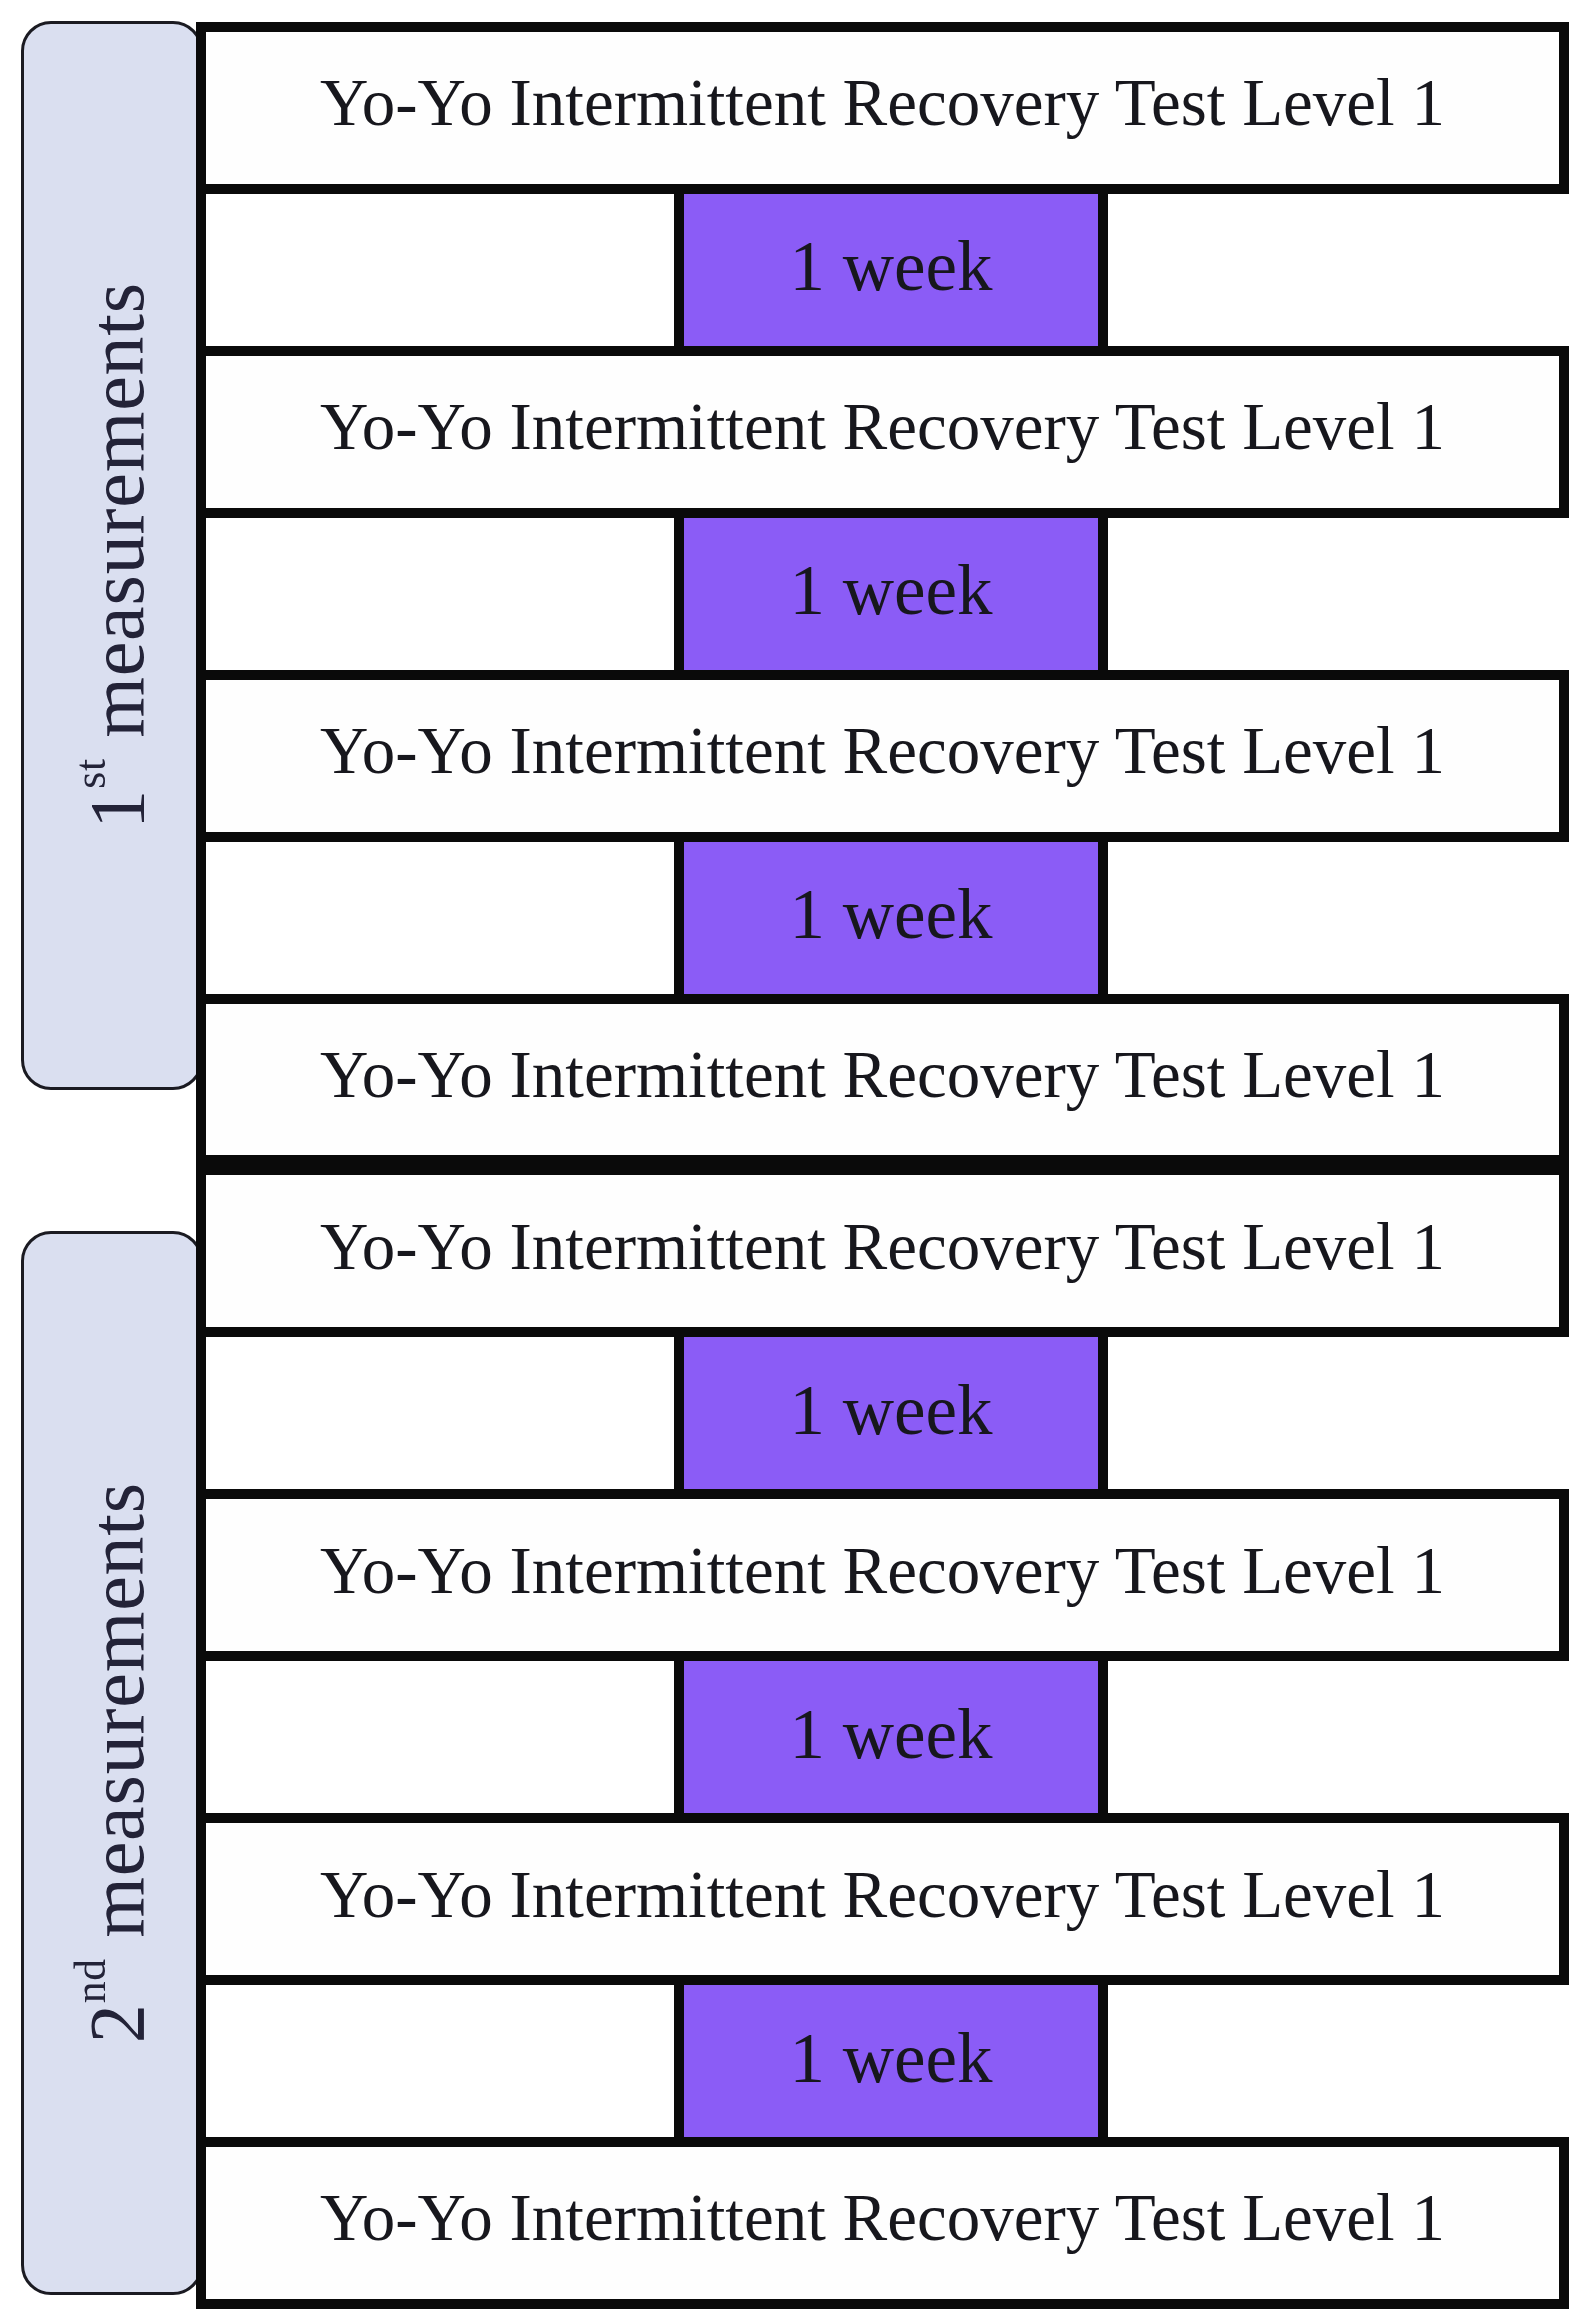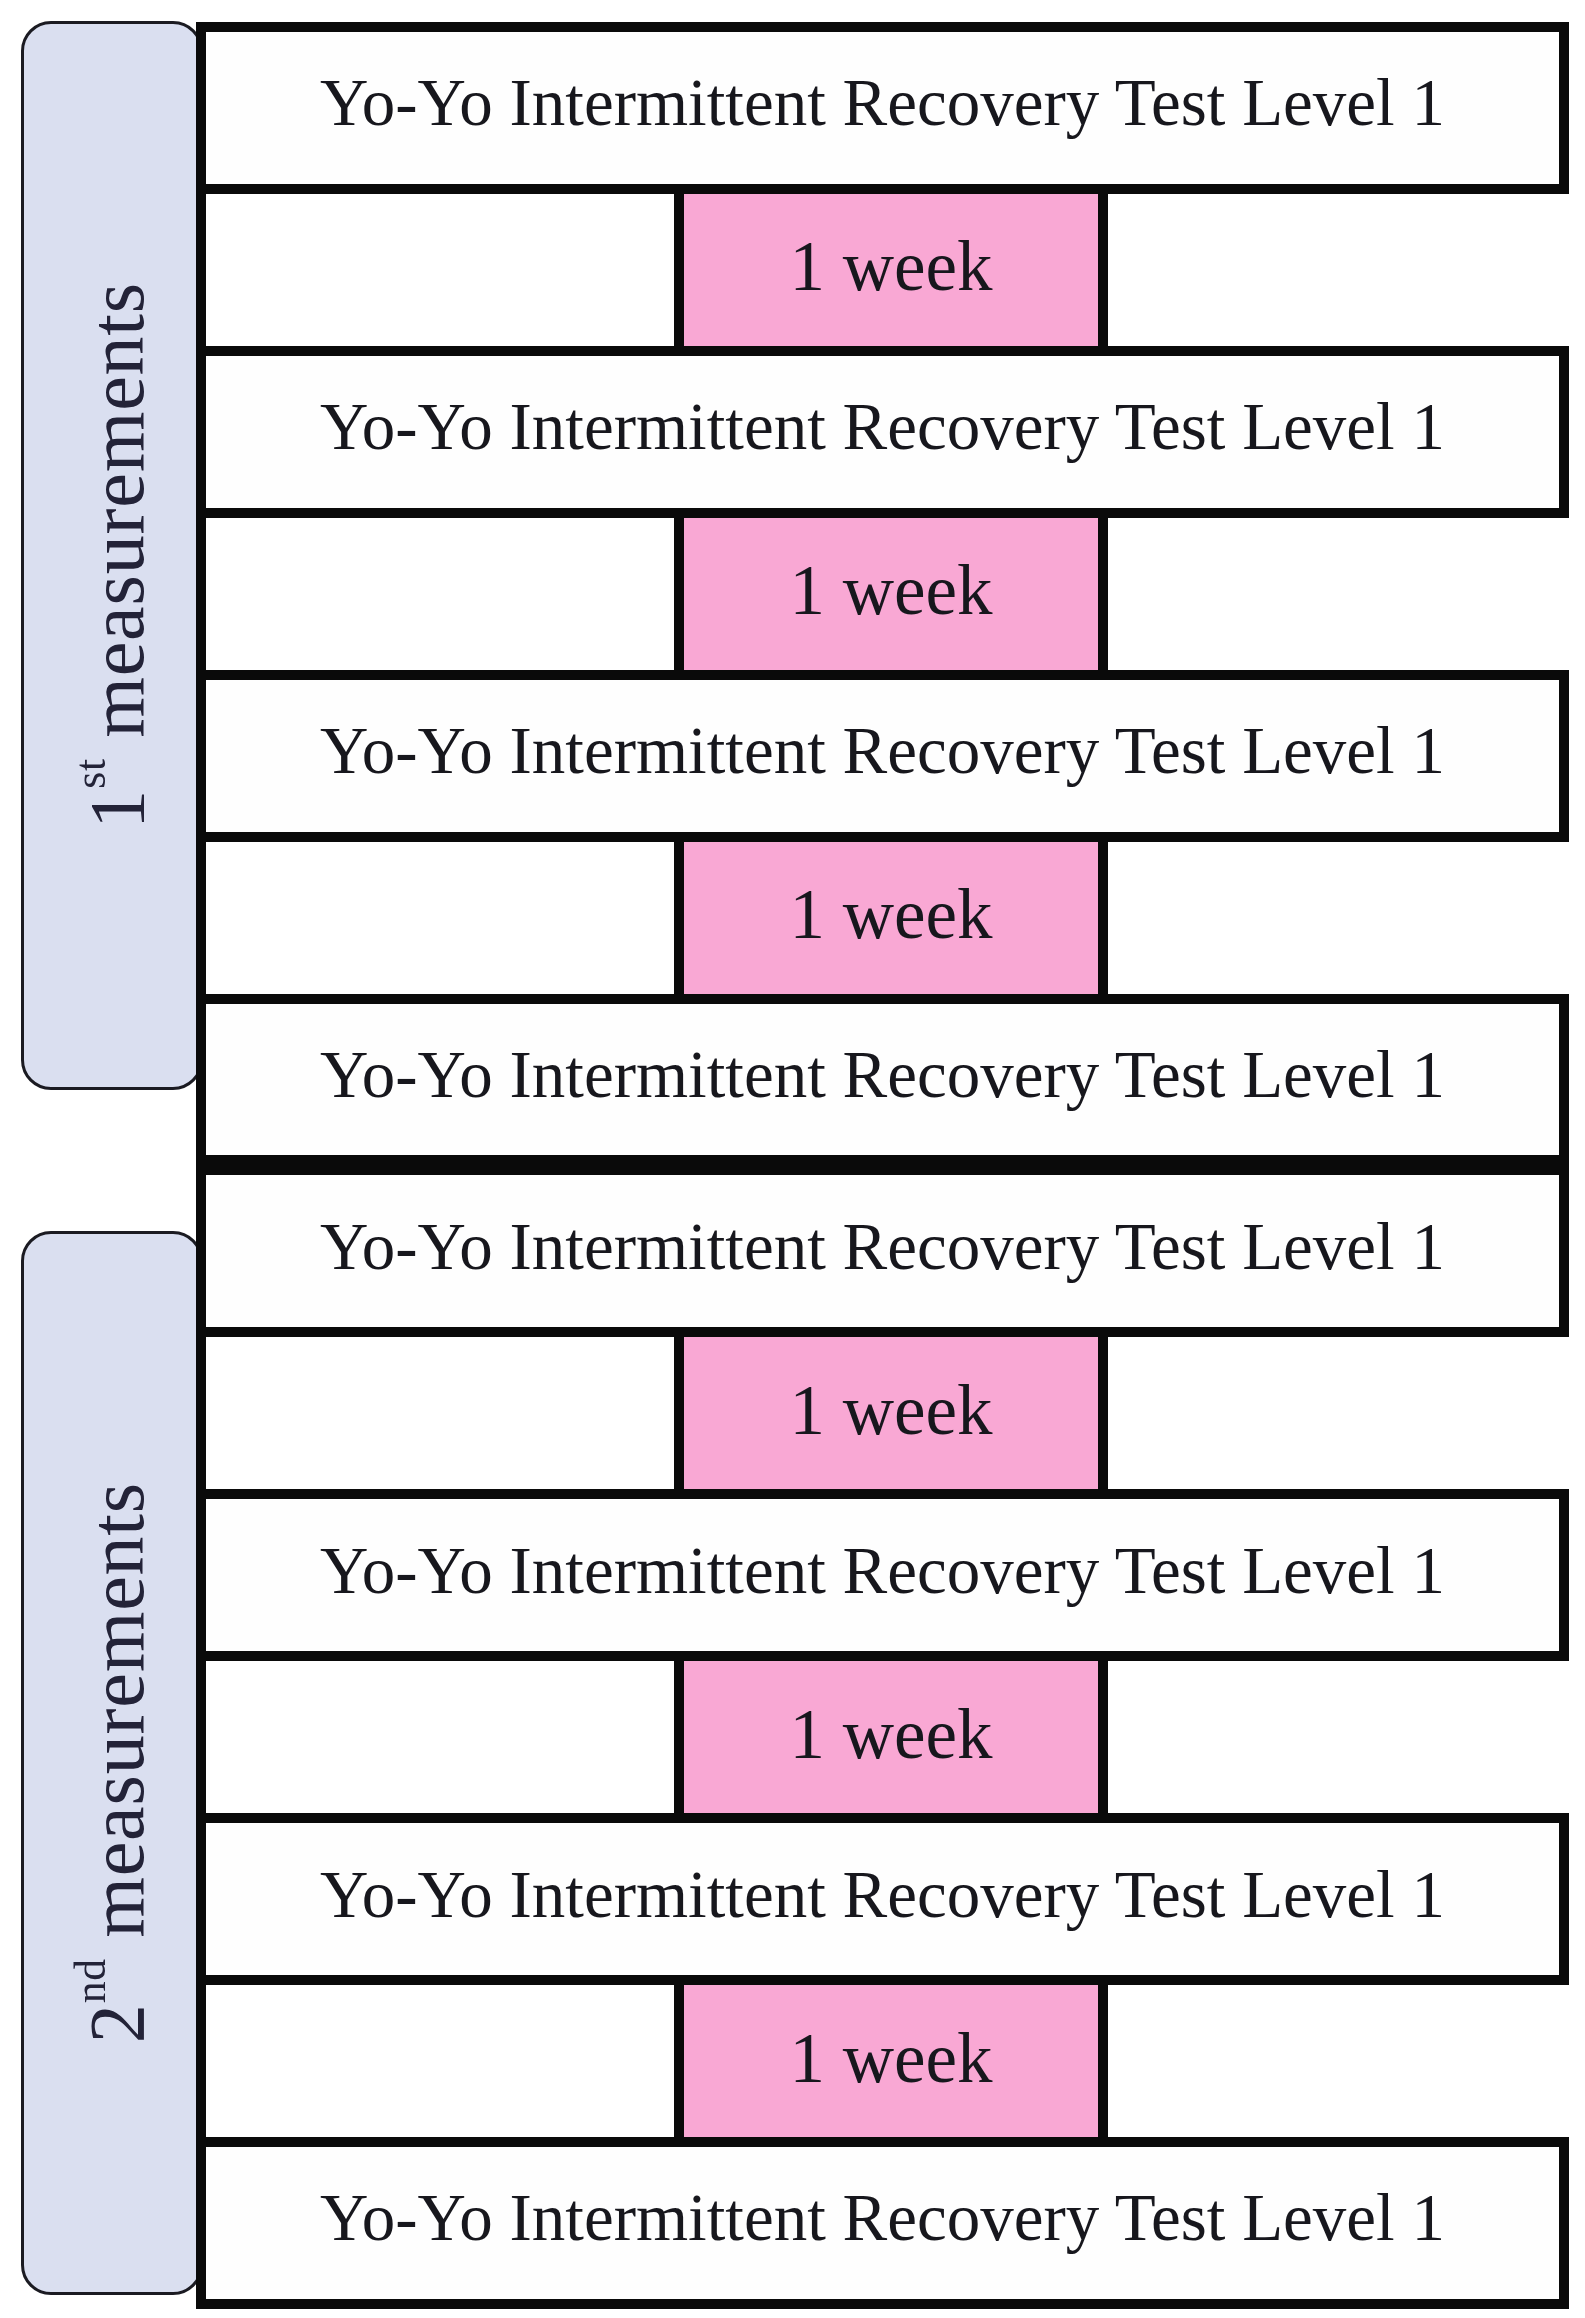--- a/index.html
+++ b/index.html
@@ -72,21 +72,21 @@
   .gap-row.week { border-left: 10px solid #0a0a0a; }
 
   .interval-cell {
     position: absolute;
     top: 0;
     height: 100%;
     width: 434px;
     box-sizing: border-box;
     border-left: 10px solid #0a0a0a;
     border-right: 10px solid #0a0a0a;
-    background: #f9a8d4;
+    background: #8b5cf6;
     display: flex;
     align-items: center;
     justify-content: center;
   }
   .gap-row.week   .interval-cell { left: 468px; }  
   .gap-row.months .interval-cell { left: 478px; }
   .interval-text {
     font-size: 71px;
     color: #17171d;
     white-space: nowrap;

